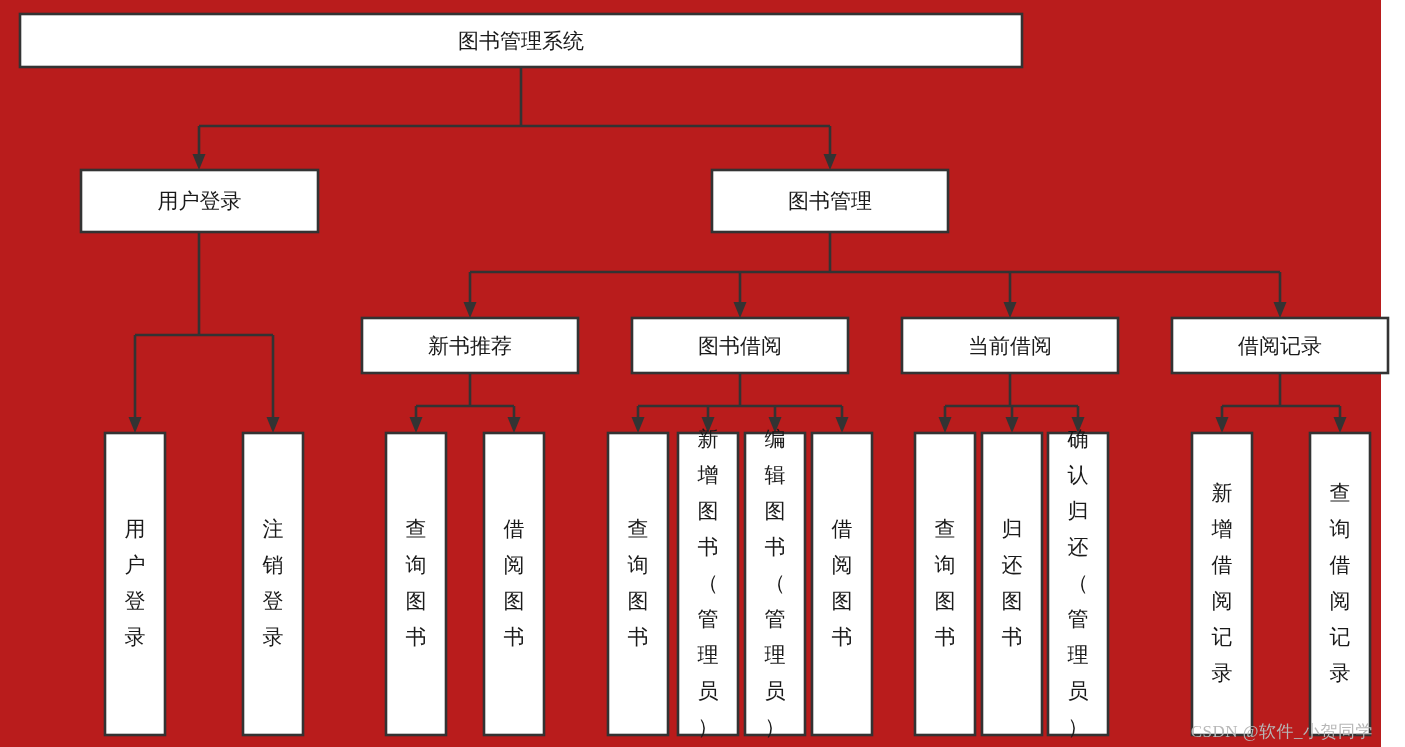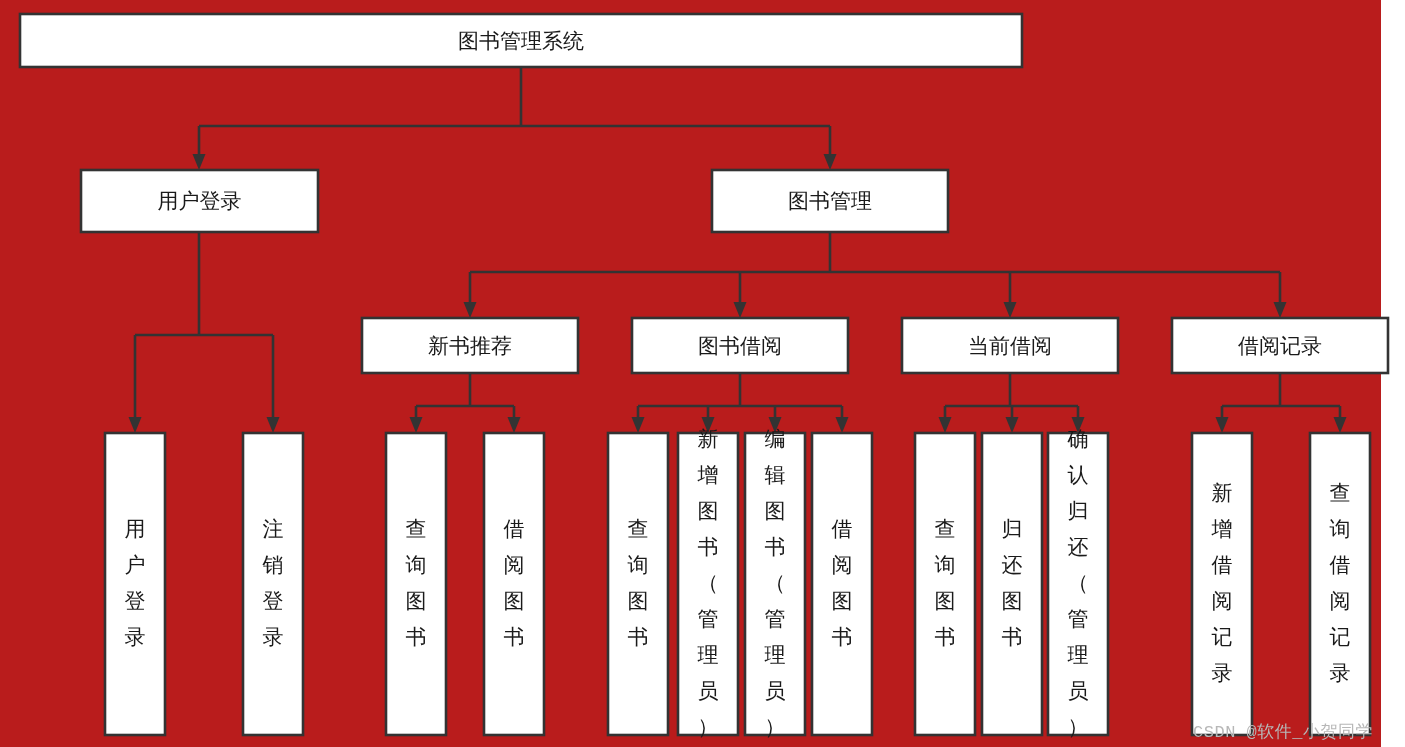--- a/index.html
+++ b/index.html
@@ -56,21 +56,21 @@
     font-size: 21px;
     fill: #1a1a1a;
     text-anchor: middle;
     dominant-baseline: middle;
     white-space: pre;
   }
   .watermark-text {
     position: absolute;
     right: 8px;
     bottom: 4px;
-    font-family: Liberation Mono, monospace;
+    font-family: Liberation Serif, serif;
     font-size: 17px;
     color: #b7b7b7;
     letter-spacing: 0.5px;
     user-select: none;
     white-space: nowrap;
   }
 </style>
 </head>
 <body>
 

